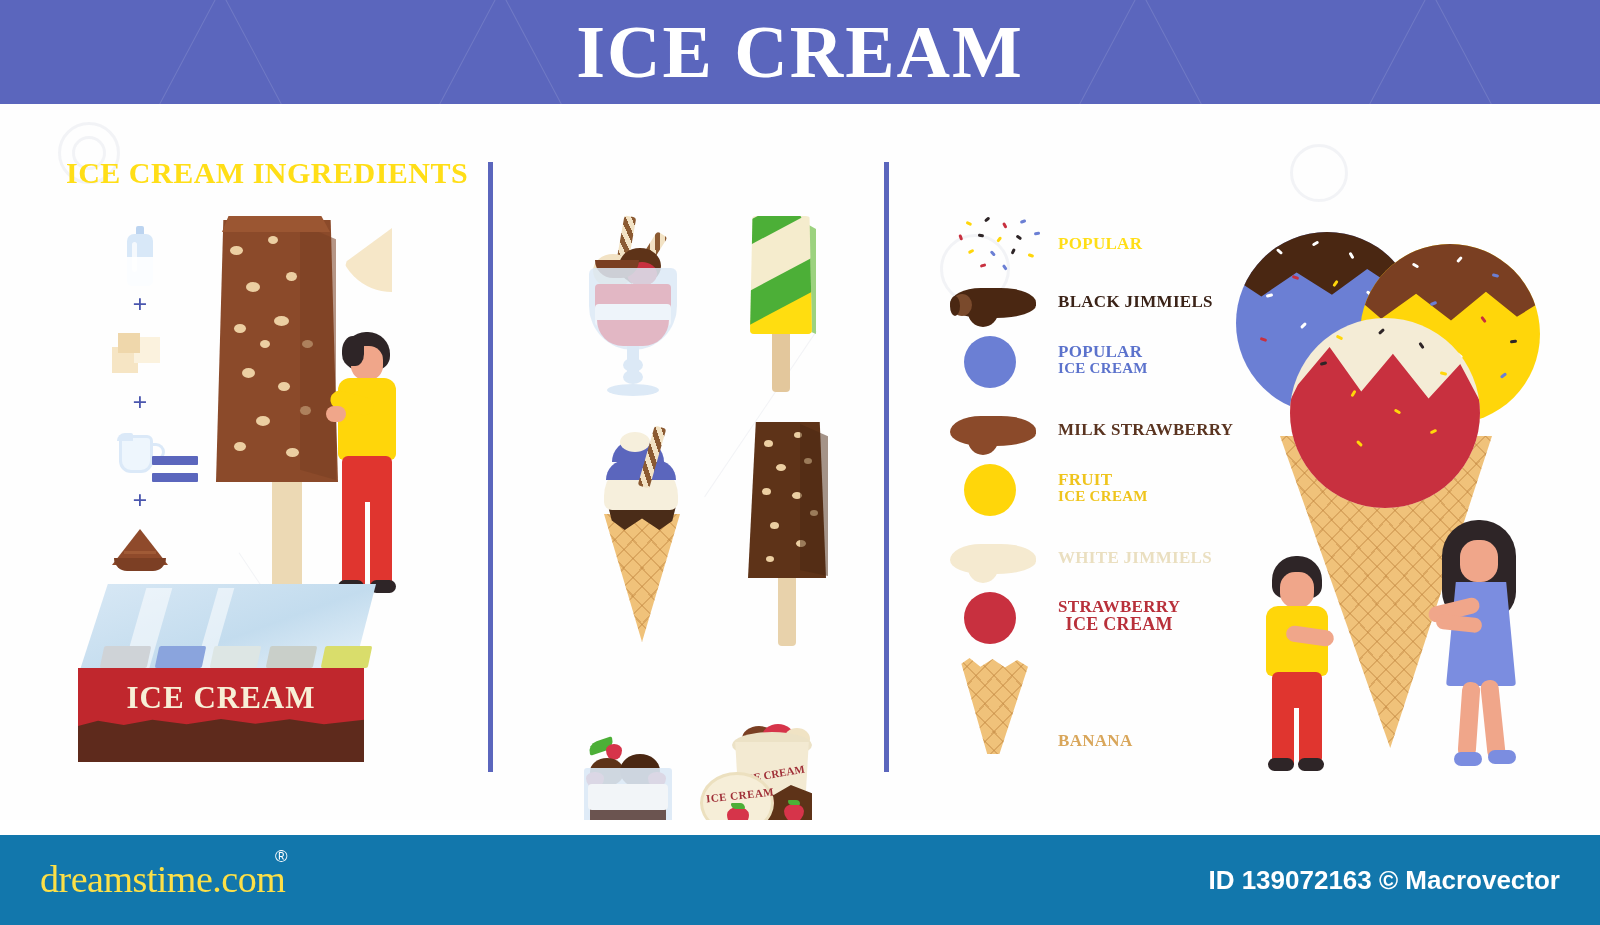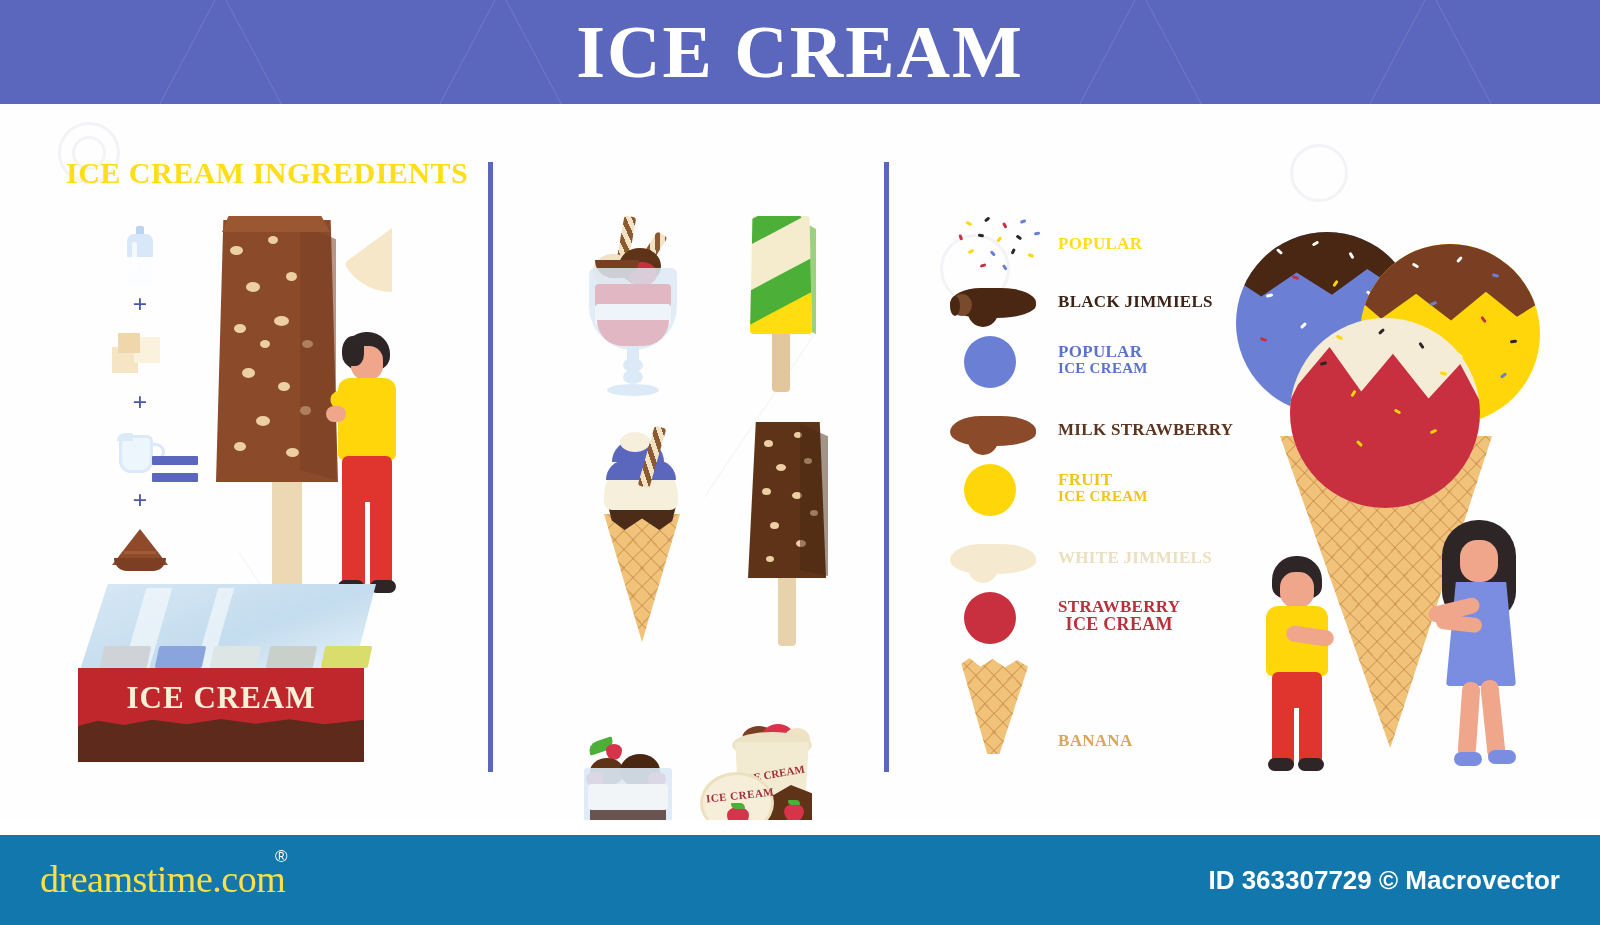--- a/index.html
+++ b/index.html
@@ -688,14 +688,14 @@
       <div class="legR"></div>
     <div class="shoeL"></div>
       <div class="shoeR"></div>
   </div>
 
 </div>
 
 <div class="footer">
   <div class="ds-logo">dreamstime.com</div>
   <div class="ds-reg">®</div>
-  <div class="ds-id">ID 363307729 © Macrovector</div>
+  <div class="ds-id">ID 139072163 © Macrovector</div>
 </div>
 
 </body></html>

